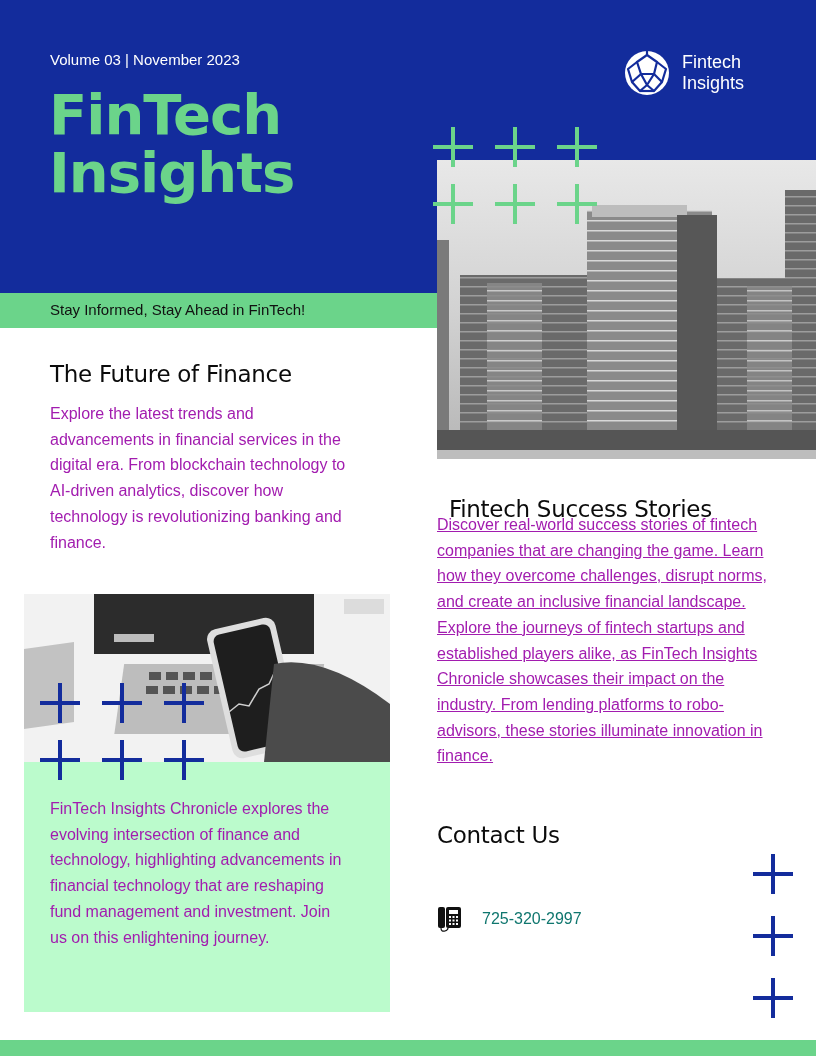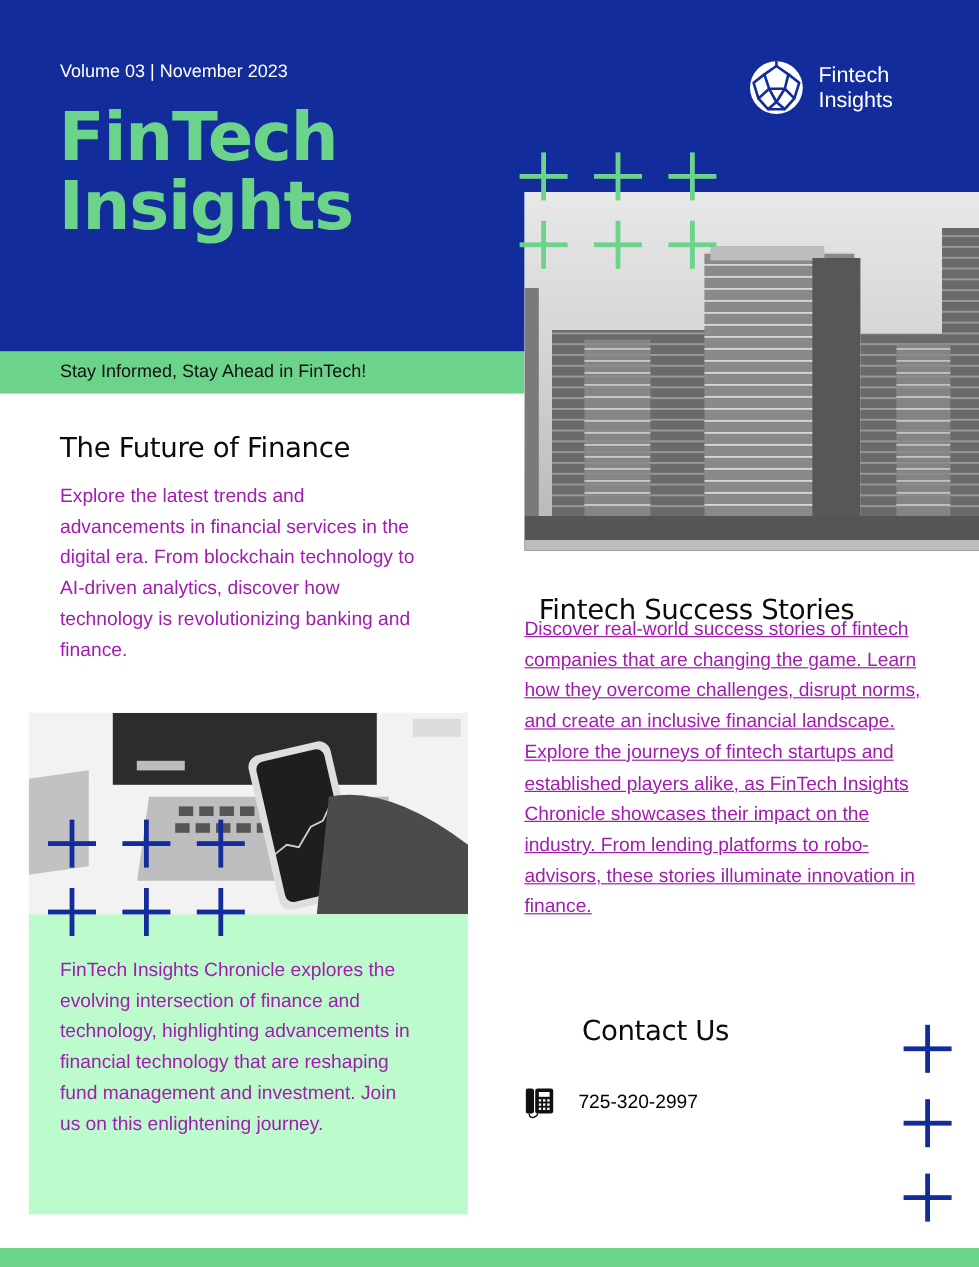--- a/index.html
+++ b/index.html
@@ -36,25 +36,25 @@
 
   .future-title { left: 50px; top: 361px; }
   .future-body { left: 50px; top: 401px; width: 300px; }
 
   .mint-box { position: absolute; left: 24px; top: 762px; width: 366px; height: 250px; background: #bbfbcc; }
   .mint-body { left: 50px; top: 796px; width: 300px; }
 
   .success-title { left: 449px; top: 496px; }
   .success-body { left: 437px; top: 512px; width: 330px; text-decoration: underline; }
 
-  .contact-title { left: 437px; top: 847px; margin-left: 48px; }
+  .contact-title { left: 437px; top: 822px; }
   .contact-list { position: absolute; left: 437px; top: 898px; }
   .contact-row { display: flex; align-items: center; height: 41px; }
   .contact-row .ico { width: 26px; height: 26px; display: flex; align-items: center; justify-content: center; }
-  .contact-row .txt { margin-left: 19px; font-size: 16px; color: #000000; font-family: "Liberation Sans", sans-serif; }
+  .contact-row .txt { margin-left: 19px; font-size: 16px; color: #0f766e; font-family: "Liberation Sans", sans-serif; }
 
   .footer-band { position: absolute; left: 0; top: 1040px; width: 816px; height: 16px; background: #6bd48a; }
 </style>
 </head>
 <body>
 
 <div class="header-band"></div>
 
 <div class="volume">Volume 03 | November 2023</div>
 

